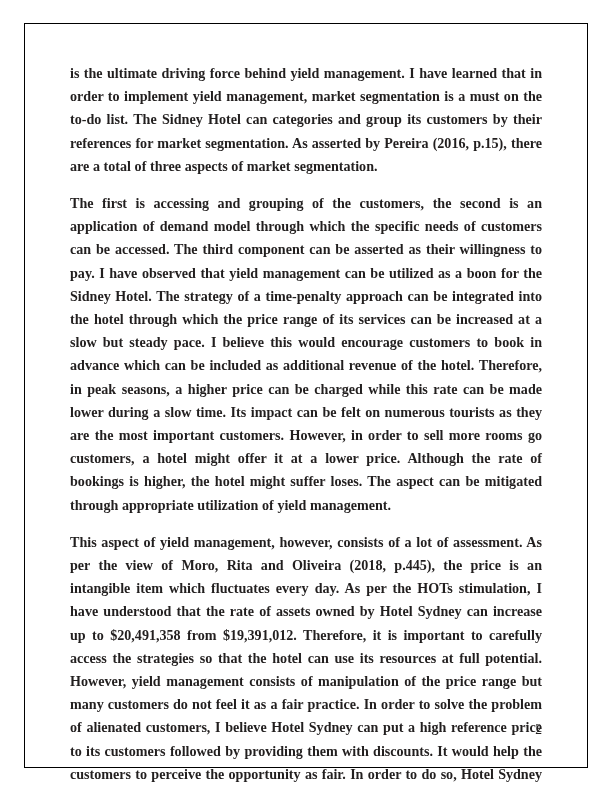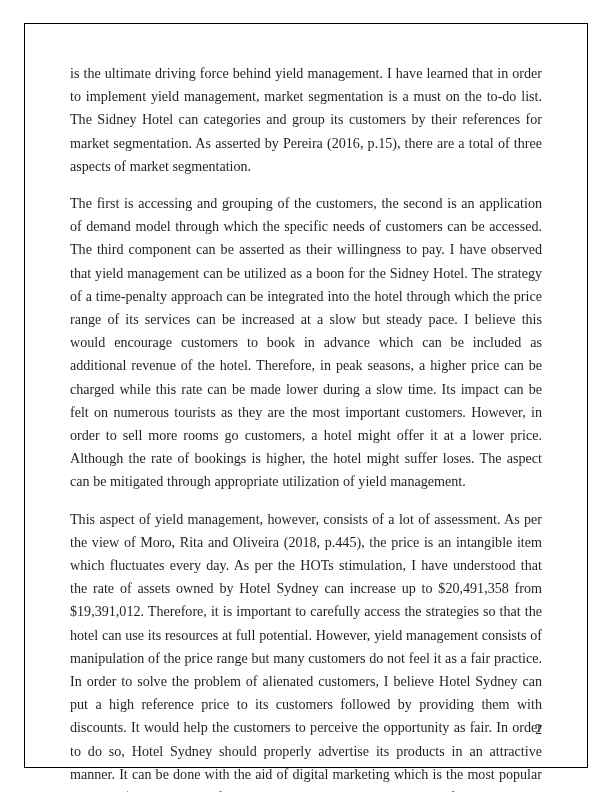--- a/index.html
+++ b/index.html
@@ -45,20 +45,21 @@
 
   p.para {
     margin: 0 0 14px 0;
     font-size: 14.1px;
     line-height: 23.2px;
     text-align: justify;
     text-justify: inter-word;
     color: #221f1f;
     hyphens: none;
     word-spacing: 0.1px;
+    font-weight: bold;
   }
 
   p.para:last-of-type {
     margin-bottom: 0;
   }
 
   sup.ordinal {
     font-size: 0.62em;
     vertical-align: super;
     line-height: 0;

